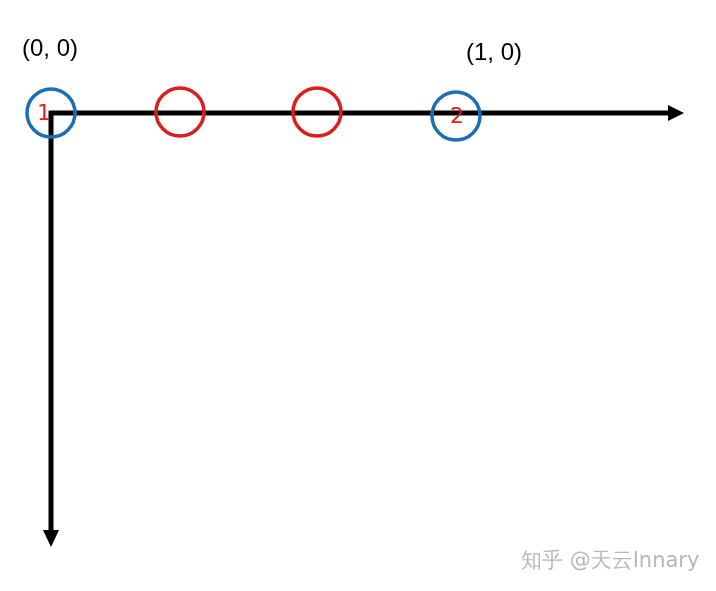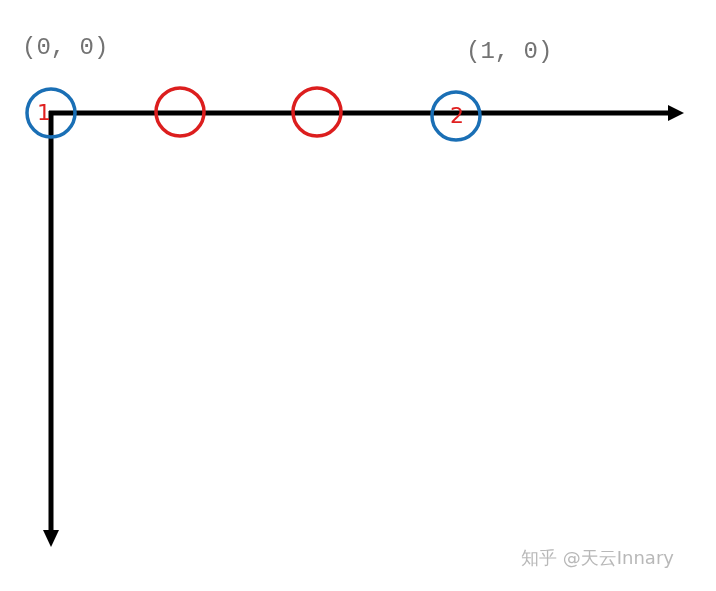--- a/index.html
+++ b/index.html
@@ -1,20 +1,20 @@
 <!DOCTYPE html>
 <html><head>
 <meta charset="utf-8">
 <style>
   html, body { margin:0; padding:0; background:#ffffff; }
   body { width:716px; height:591px; position:relative; overflow:hidden; font-family:"Liberation Sans", sans-serif; }
   #canvas { position:absolute; left:0; top:0; }
-  .label { position:absolute; font-size:24px; color:#737373; font-family:Liberation Mono, monospace; font-weight:300; }
+  .label { position:absolute; font-size:24px; color:#000000; font-family:Liberation Sans, sans-serif; font-weight:300; }
   .num { position:absolute; font-size:22px; color:#e02020; font-family:"DejaVu Sans", sans-serif; }
-  .watermark { position:absolute; font-size:18px; color:#b8b8b8; font-family:"DejaVu Sans", sans-serif; }
+  .watermark { position:absolute; font-size:21px; color:#b8b8b8; font-family:"DejaVu Sans", sans-serif; }
 </style>
 </head>
 <body>
 
 <svg id="canvas" width="716" height="591">
 
   <line x1="49" y1="113" x2="670" y2="113" stroke="#000" stroke-width="5"></line>
   <polygon points="668,105 684,113 668,121" fill="#000"></polygon>
 
   <line x1="51" y1="111" x2="51" y2="532" stroke="#000" stroke-width="5"></line>

